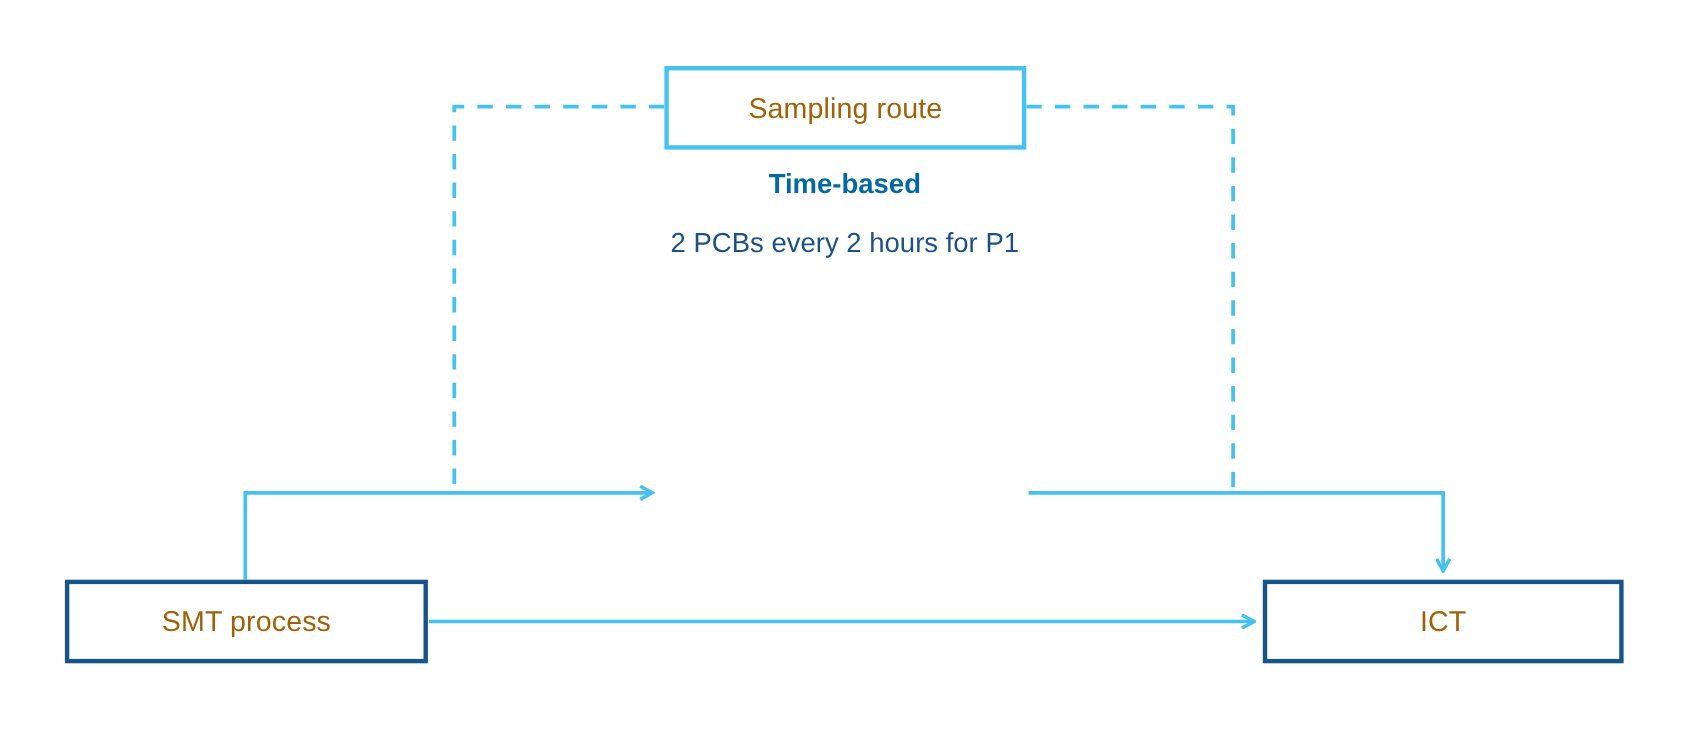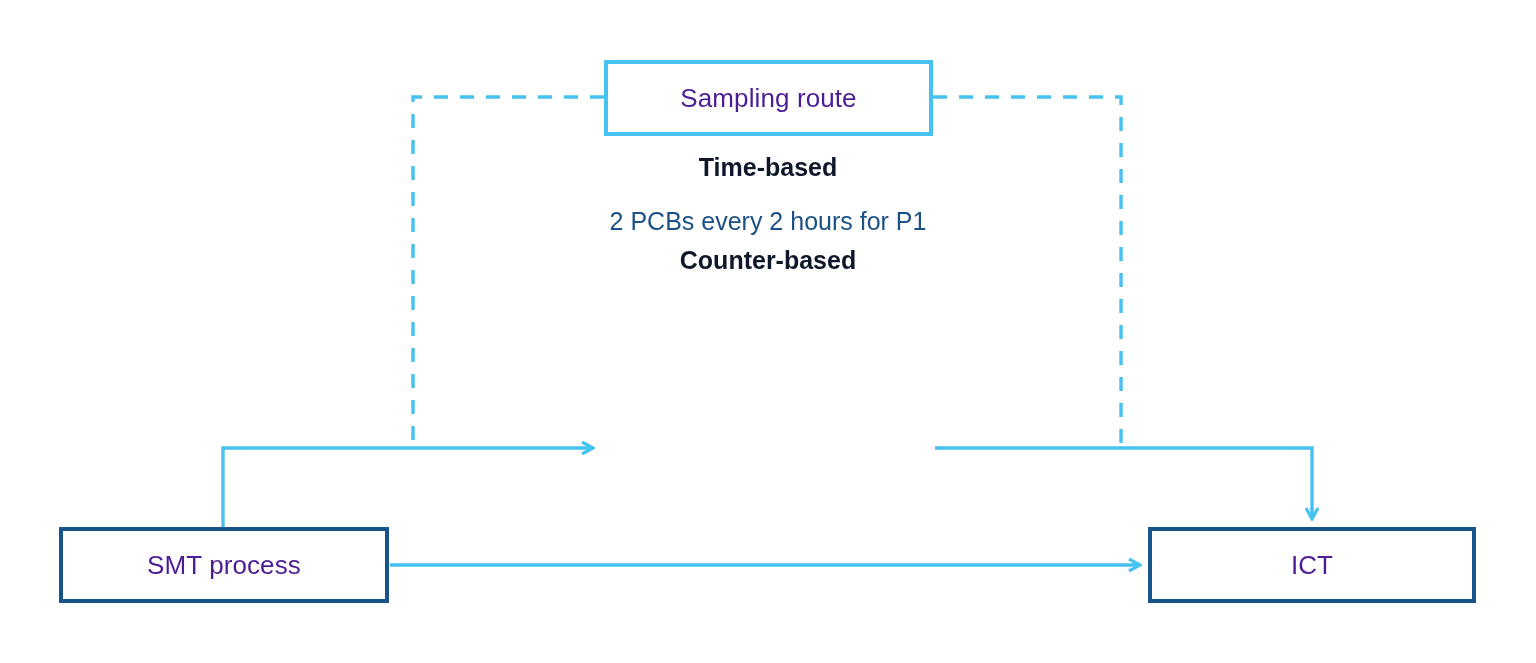--- a/index.html
+++ b/index.html
@@ -30,21 +30,21 @@
   .node-box {
     position: absolute;
     box-sizing: border-box;
     background: #ffffff;
     display: flex;
     align-items: center;
     justify-content: center;
   }
   .node-label {
     font-size: 26px;
-    color: #4c1d95;
+    color: #a16207;
     letter-spacing: 0.1px;
     white-space: nowrap;
     line-height: 1;
   }
   #node-sampling-route {
     left: 604px;
     top: 60px;
     width: 329px;
     height: 76px;
     border: 4px solid #45c2f0;
@@ -77,21 +77,21 @@
     width: 496px;
     text-align: center;
   }
   #sampling-details .detail-line {
     line-height: 39px;
     white-space: nowrap;
   }
   .detail-heading {
     font-size: 25px;
     font-weight: bold;
-    color: #0f172a;
+    color: #0369a1;
   }
   .detail-body {
     font-size: 25px;
     color: #1b5184;
     margin-top: 15px;
   }
 </style>
 </head>
 <body>
 
@@ -121,21 +121,20 @@
     <path d="M 390,565 L 1139,565" fill="none" stroke="#45c2f0" stroke-width="3.4" stroke-linecap="butt" marker-end="url(#arrow-light-3)"></path>
   </svg>
 
   <div class="node-box" id="node-sampling-route">
     <span class="node-label">Sampling route</span>
   </div>
 
   <div id="sampling-details">
     <div class="detail-line detail-heading">Time-based</div>
     <div class="detail-line detail-body">2 PCBs every 2 hours for P1</div>
-    <div class="detail-line detail-heading">Counter-based</div>
   </div>
 
 
   <div class="node-box" id="node-ict">
     <span class="node-label">ICT</span>
   </div>
 
   <div class="node-box" id="node-smt">
     <span class="node-label">SMT process</span>
   </div>

